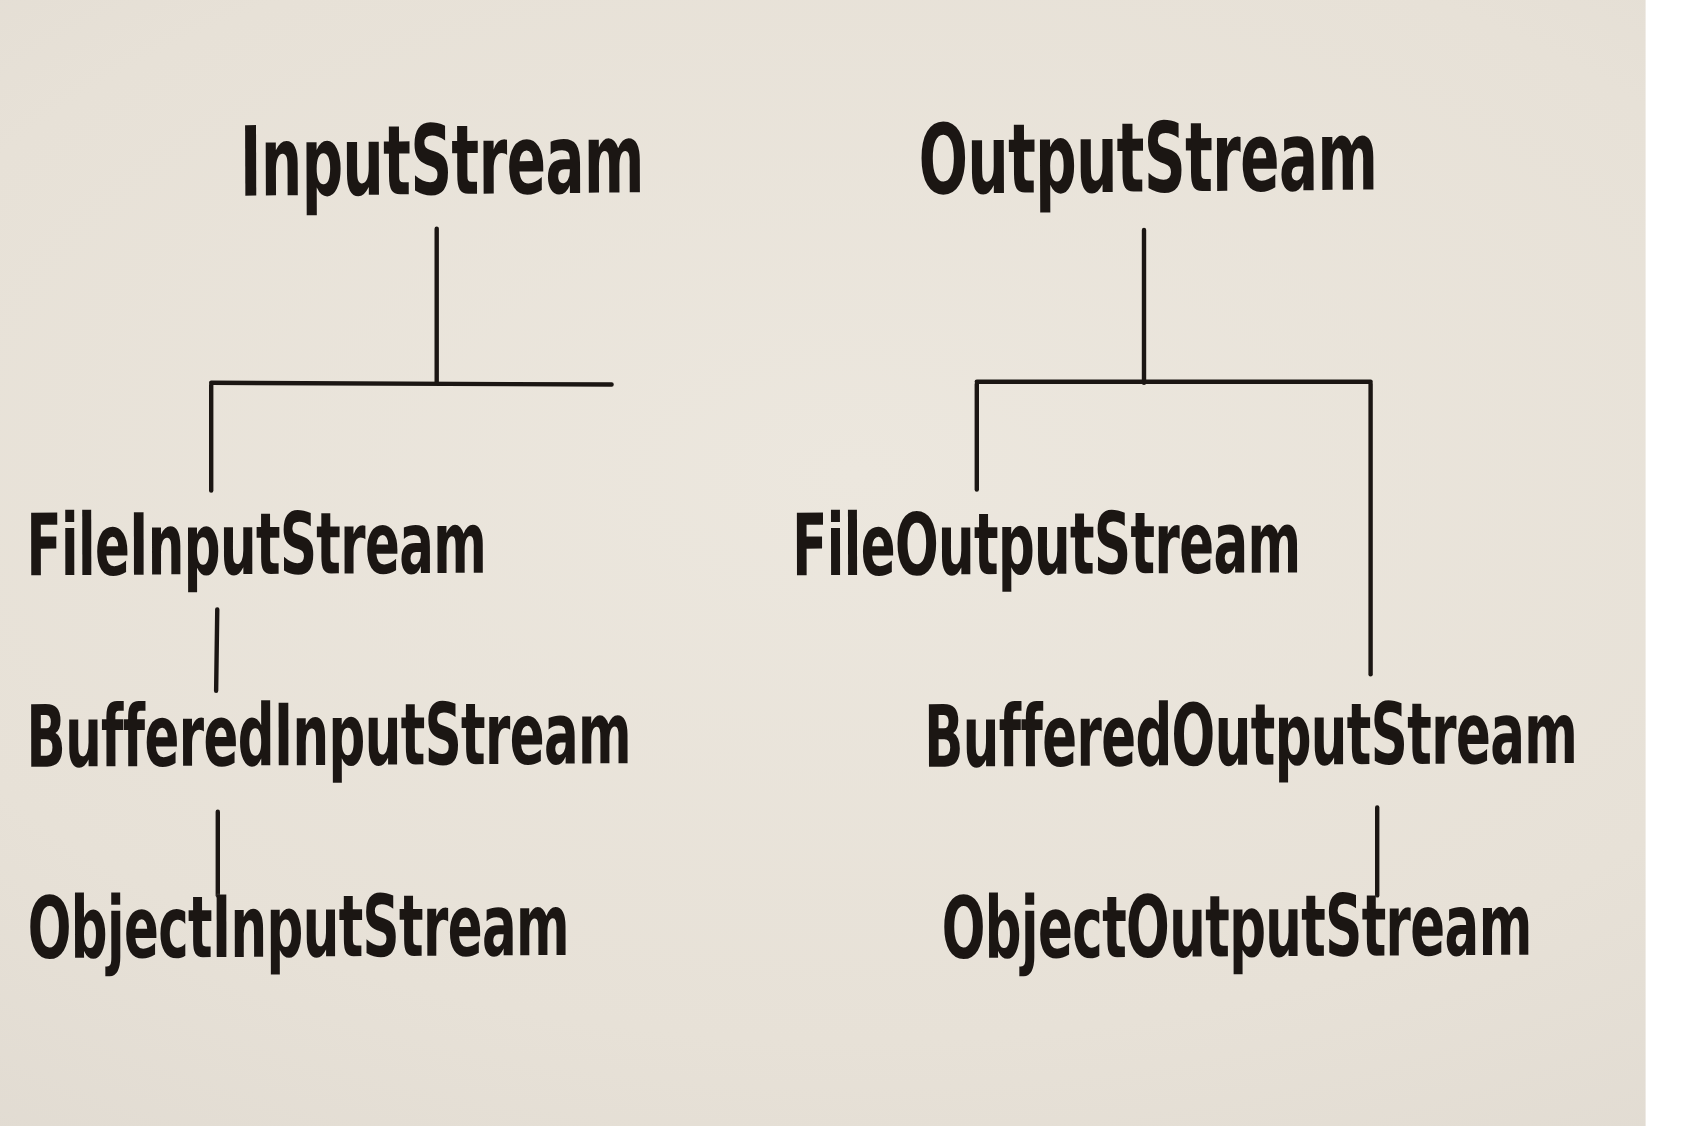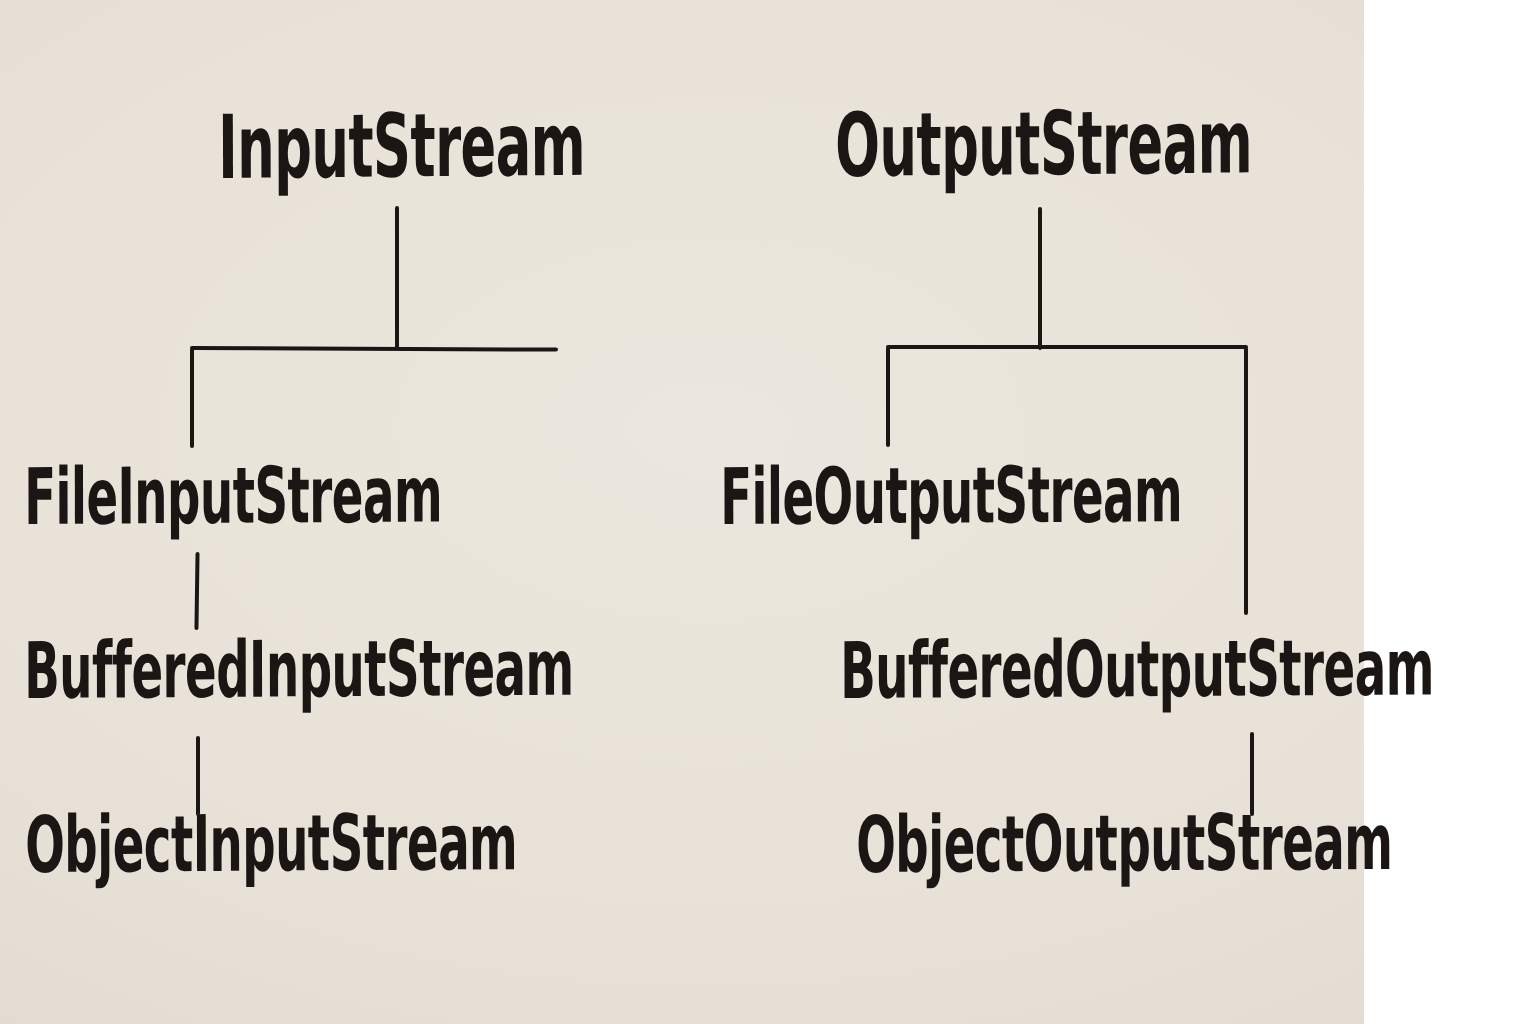--- a/index.html
+++ b/index.html
@@ -6,21 +6,21 @@
     --paper: #e7e1d7;
     --paper-edge: #d2cdc5;
     --ink: #1b1613;
   }
   * { margin: 0; padding: 0; box-sizing: border-box; }
   html, body { width: 1536px; height: 1024px; overflow: hidden; }
   body { font-family: "DejaVu Sans", sans-serif; }
 
   .canvas {
     position: relative;
-    width: 1364px;
+    width: 1496px;
     height: 1024px;
     background:
       radial-gradient(130% 105% at 52% 42%,
         #ece7de 0%,
         var(--paper) 48%,
         #ded8cf 82%,
         var(--paper-edge) 100%);
   }
 
   

